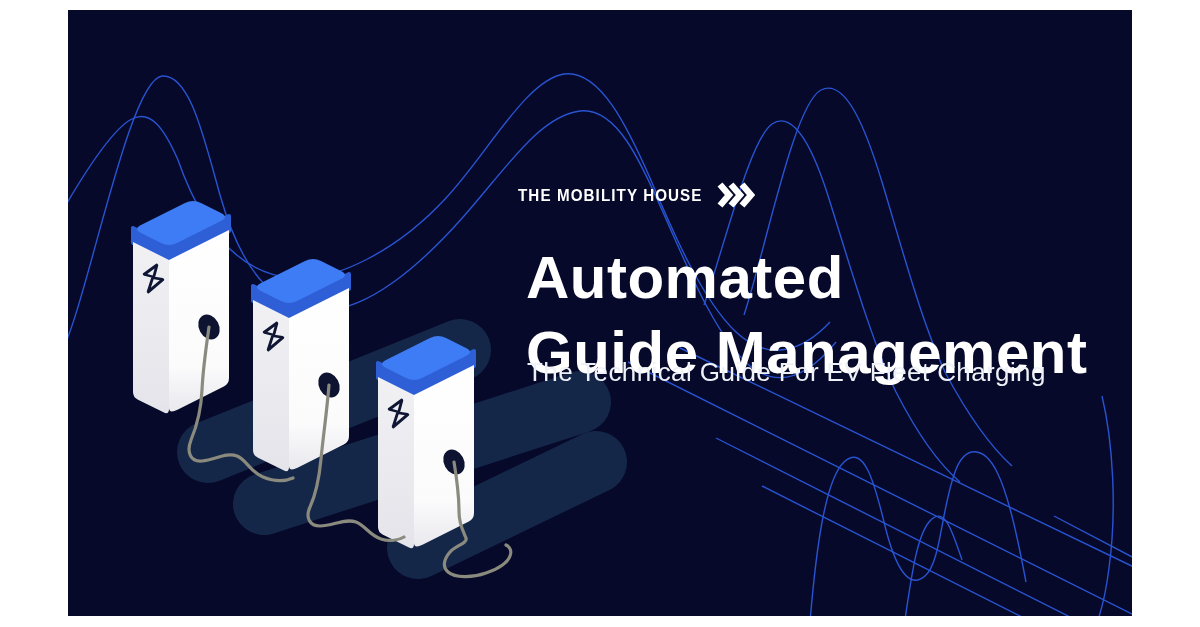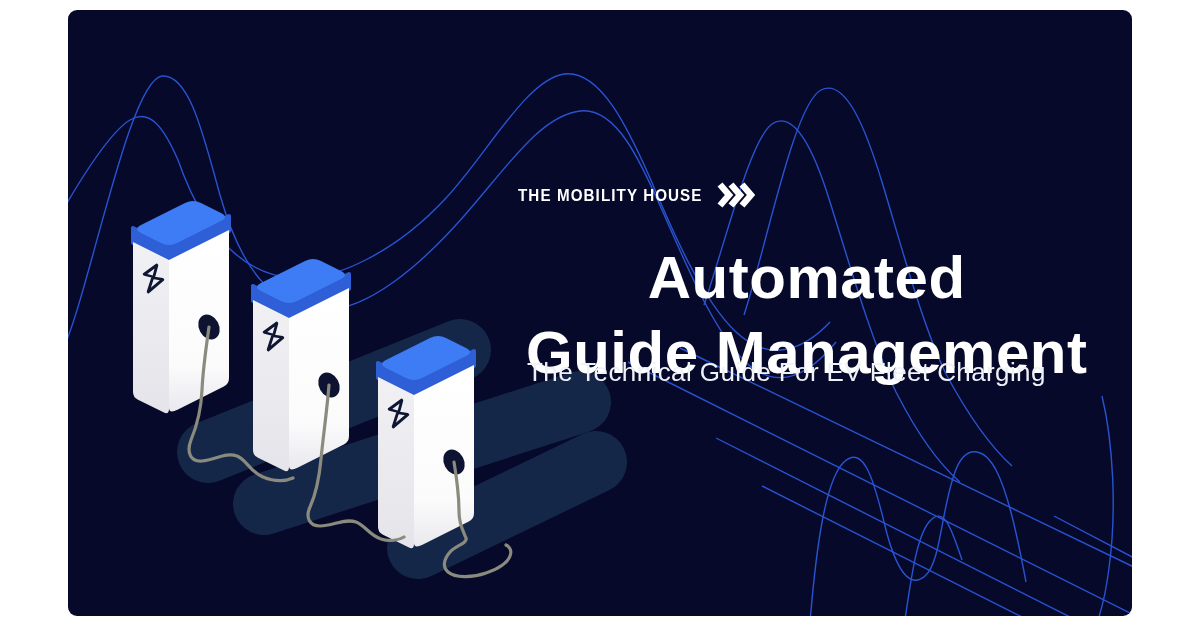--- a/index.html
+++ b/index.html
@@ -3,39 +3,39 @@
 <meta charset="utf-8">
 <style>
   html,body { margin:0; padding:0; }
   .page {
     position:relative; width:1200px; height:627px;
     background:#ffffff; overflow:hidden;
     font-family:"Liberation Sans", sans-serif;
   }
   .canvas {
     position:absolute; left:68px; top:10px; width:1064px; height:606px;
-    background:#060929; overflow:hidden;border-radius:9px;
+    background:#060929; overflow:hidden;
   }
   .bg-svg { position:absolute; left:0; top:0; }
   .content { position:absolute; left:0; top:0; width:100%; height:100%; }
   .logo-row {
     position:absolute; left:450px; top:172px;
     display:flex; align-items:center; gap:11px;
   }
   .logo-text {
     color:#ffffff; font-weight:700; font-size:15.5px; letter-spacing:1.1px;
     transform:scale(0.98,1.12); transform-origin:left center; white-space:nowrap;
   }
   .chevrons { display:block; }
   .title {
     position:absolute; left:458px; top:190px;
     color:#ffffff; font-weight:700; font-size:60px; line-height:75px;
     letter-spacing:0.5px; white-space:nowrap;
   }
-  .title span { display:block;text-align:center; }
+  .title span { display:block; }
   .subtitle {
     position:absolute; left:459px; top:347px;
     color:#eef1f7; font-weight:400; font-size:26px; letter-spacing:0.4px;
     white-space:nowrap;
   }
 </style>
 </head>
 <body>
 
 <div class="page">

